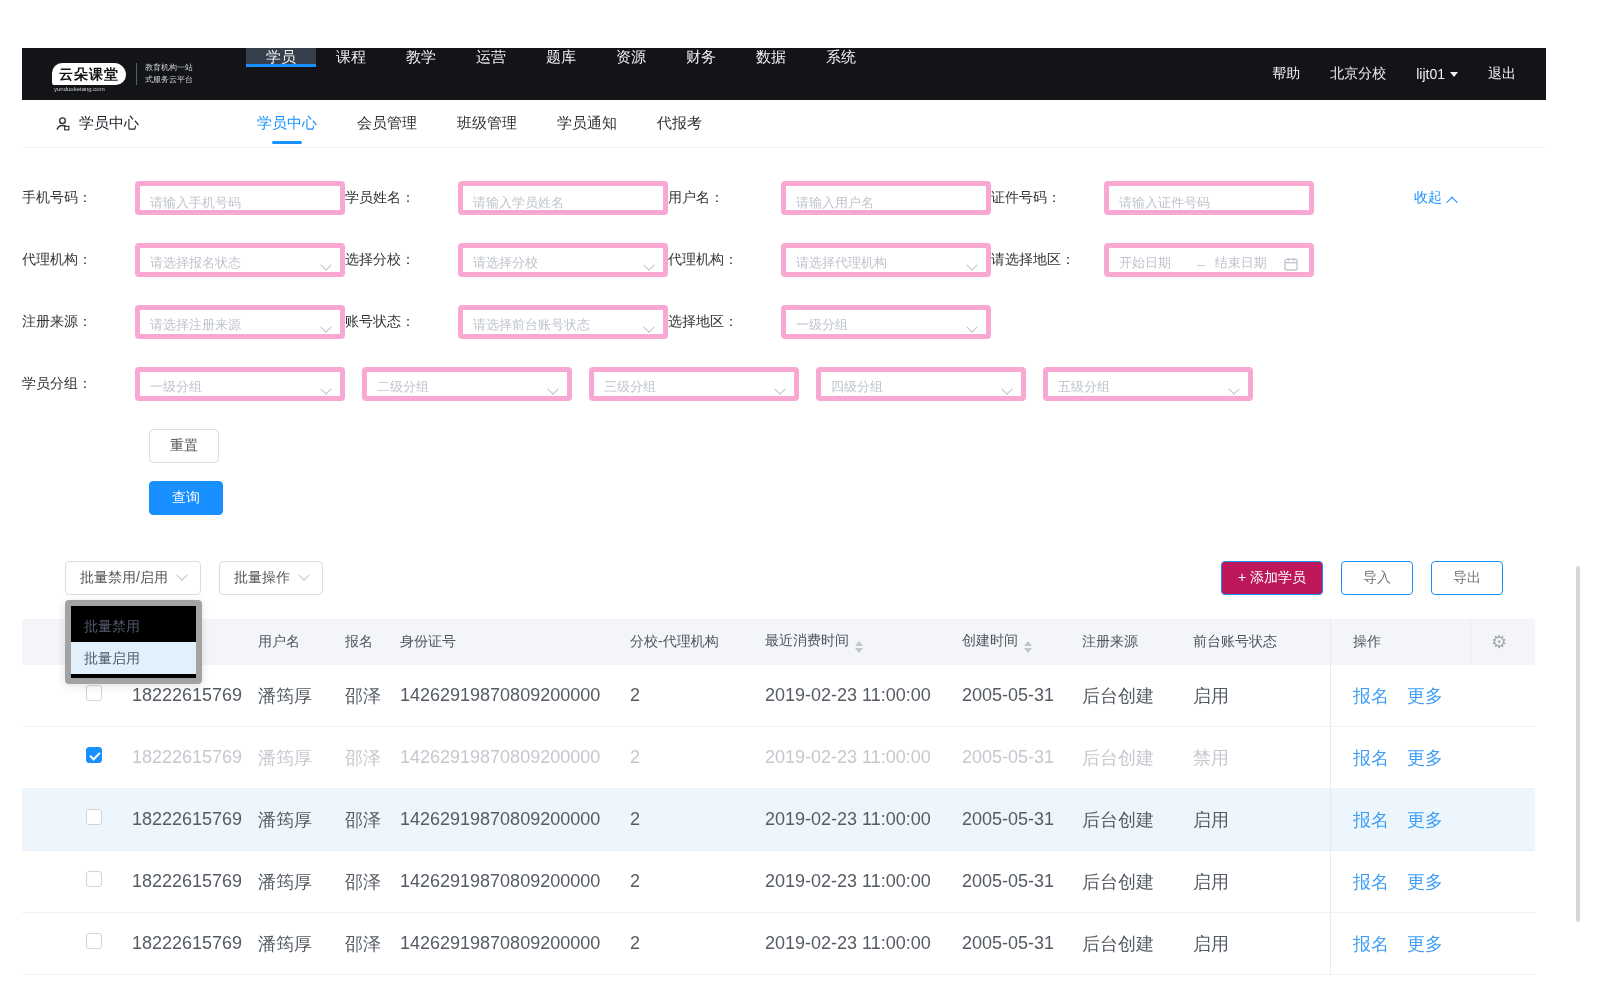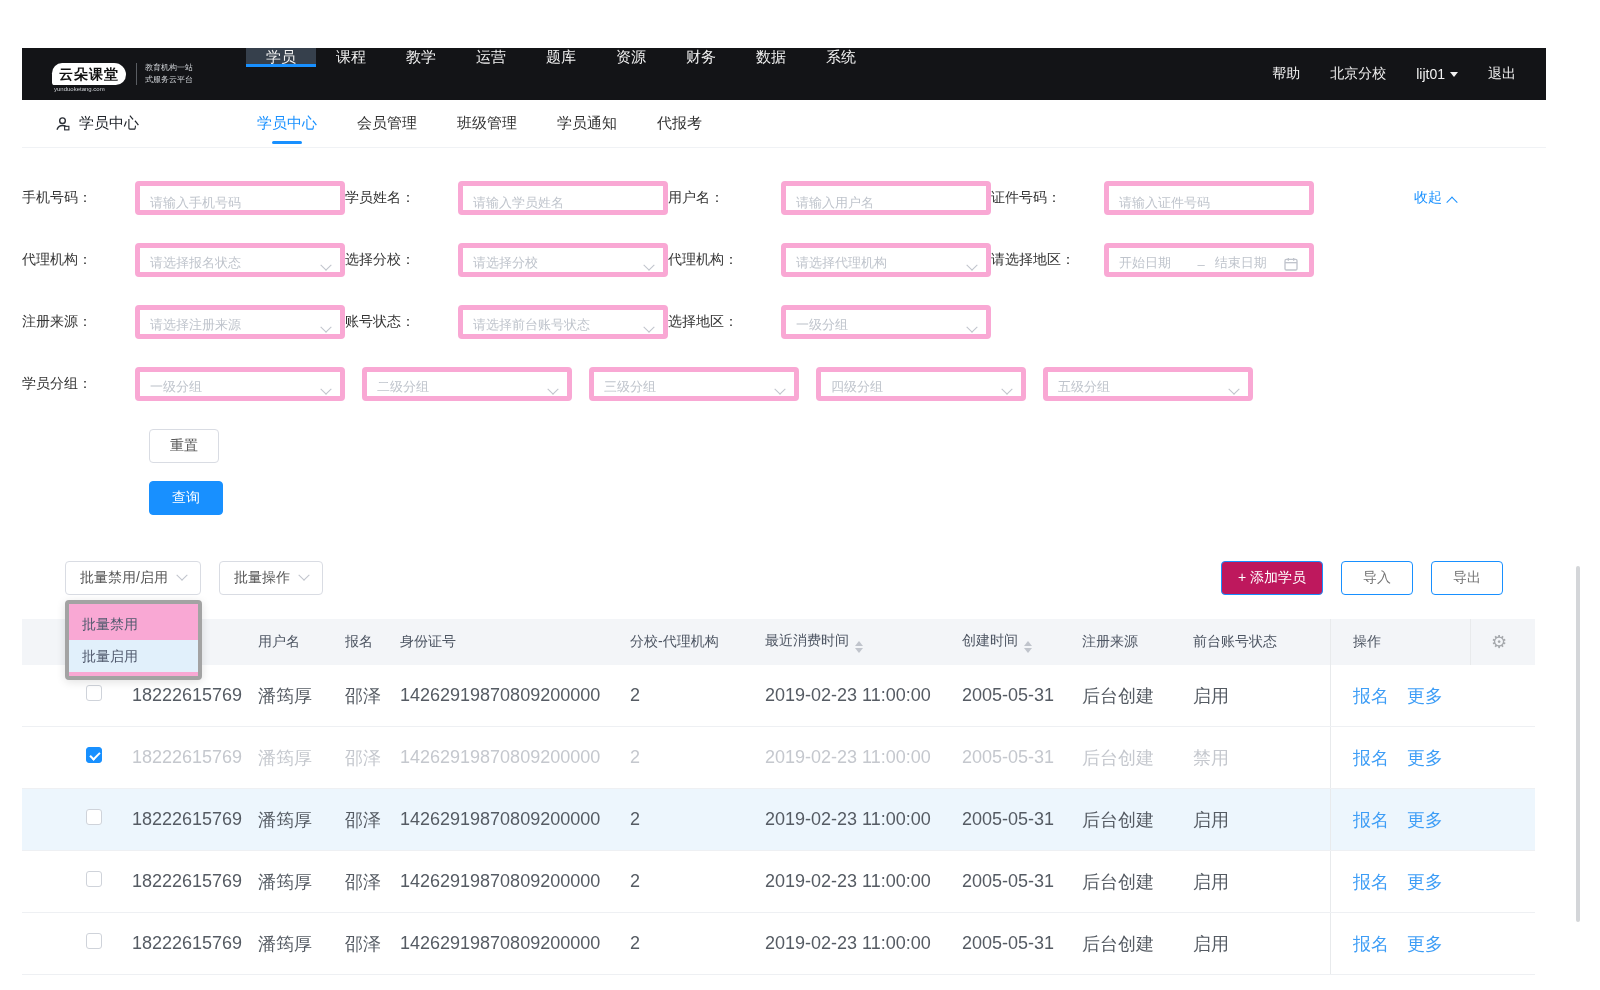--- a/index.html
+++ b/index.html
@@ -51,21 +51,21 @@
   
   .tablewrap { position:relative; margin-top:46px; }
   .toolbar { display:flex; padding:0 43px; }
   .tbtn { background:#fff; border:1px solid #d9dce3; border-radius:4px; height:34px; display:inline-flex; align-items:center; gap:10px; padding:0 14px; font-size:14px; color:#555; cursor:pointer; }
   .tbtn + .tbtn { margin-left:18px; }
   .toolbar-right { margin-left:auto; display:flex; gap:18px; }
   .btn-add { padding:0 16px; background:#be185d; border:1px solid #1890ff; color:#fff; }
   .btn-io { width:72px; background:#fff; border:1px solid #1890ff; color:#737373; }
 
   
-  .ddmenu { position:absolute; left:43px; top:39px; width:137px; background:#f9a8d4; border:4px solid #a3a3a3; border-radius:4px; box-shadow:0 2px 10px rgba(0,0,0,.12); padding:4px 0; z-index:20; }
+  .ddmenu { position:absolute; left:43px; top:39px; width:137px; background:#000000; border:6px solid #a3a3a3; border-radius:4px; box-shadow:0 2px 10px rgba(0,0,0,.12); padding:4px 0; z-index:20; }
   .dditem { height:32px; line-height:32px; padding:0 13px; font-size:14px; color:#515a6e; cursor:pointer; }
   .dditem.hl { background:#e1f0fb; }
 
   
   .table { margin-top:24px; width:1513px; }
   .thead { display:flex; align-items:center; height:46px; background:#f3f5f8; font-size:14px; color:#4d5562; }
   .trow { display:flex; align-items:center; height:62px; border-bottom:1px solid #eef0f3; font-size:18px; color:#555b63; background:#fff; }
   .trow.hl { background:#edf6fd; }
   .trow.off .cell { color:#c5c8ce; }
   .cell, .th { padding-right:8px; white-space:nowrap; overflow:hidden; }

